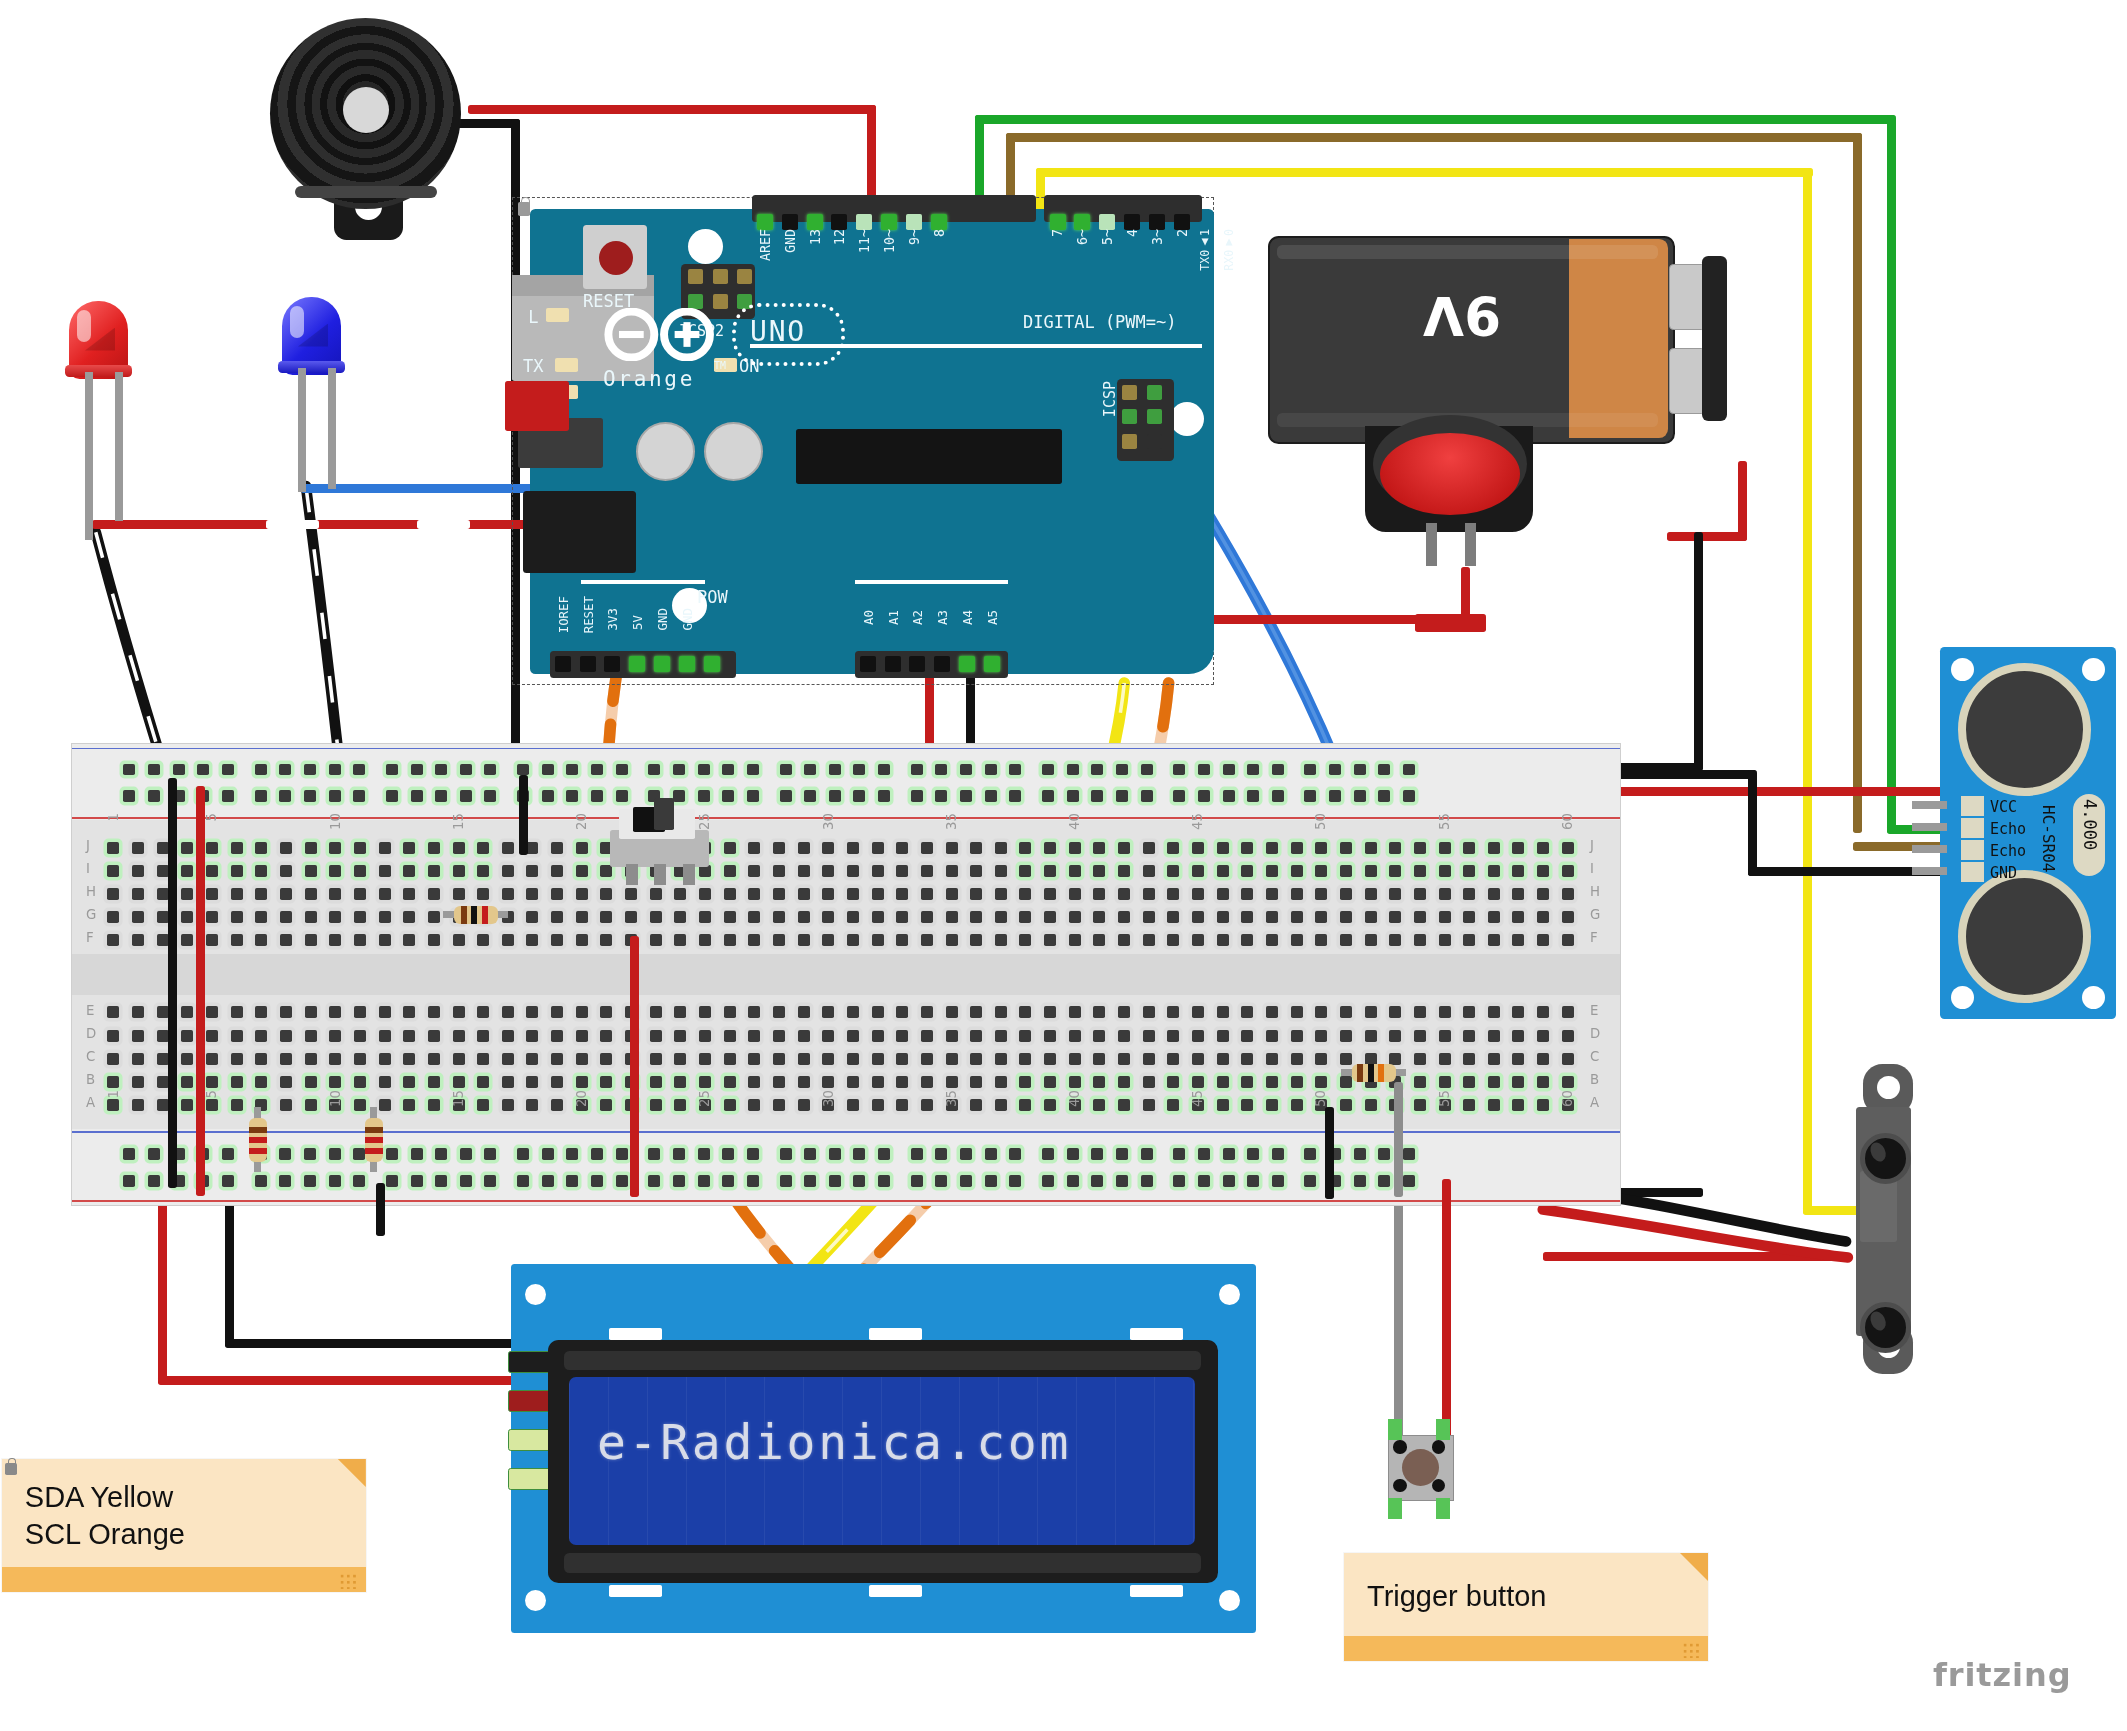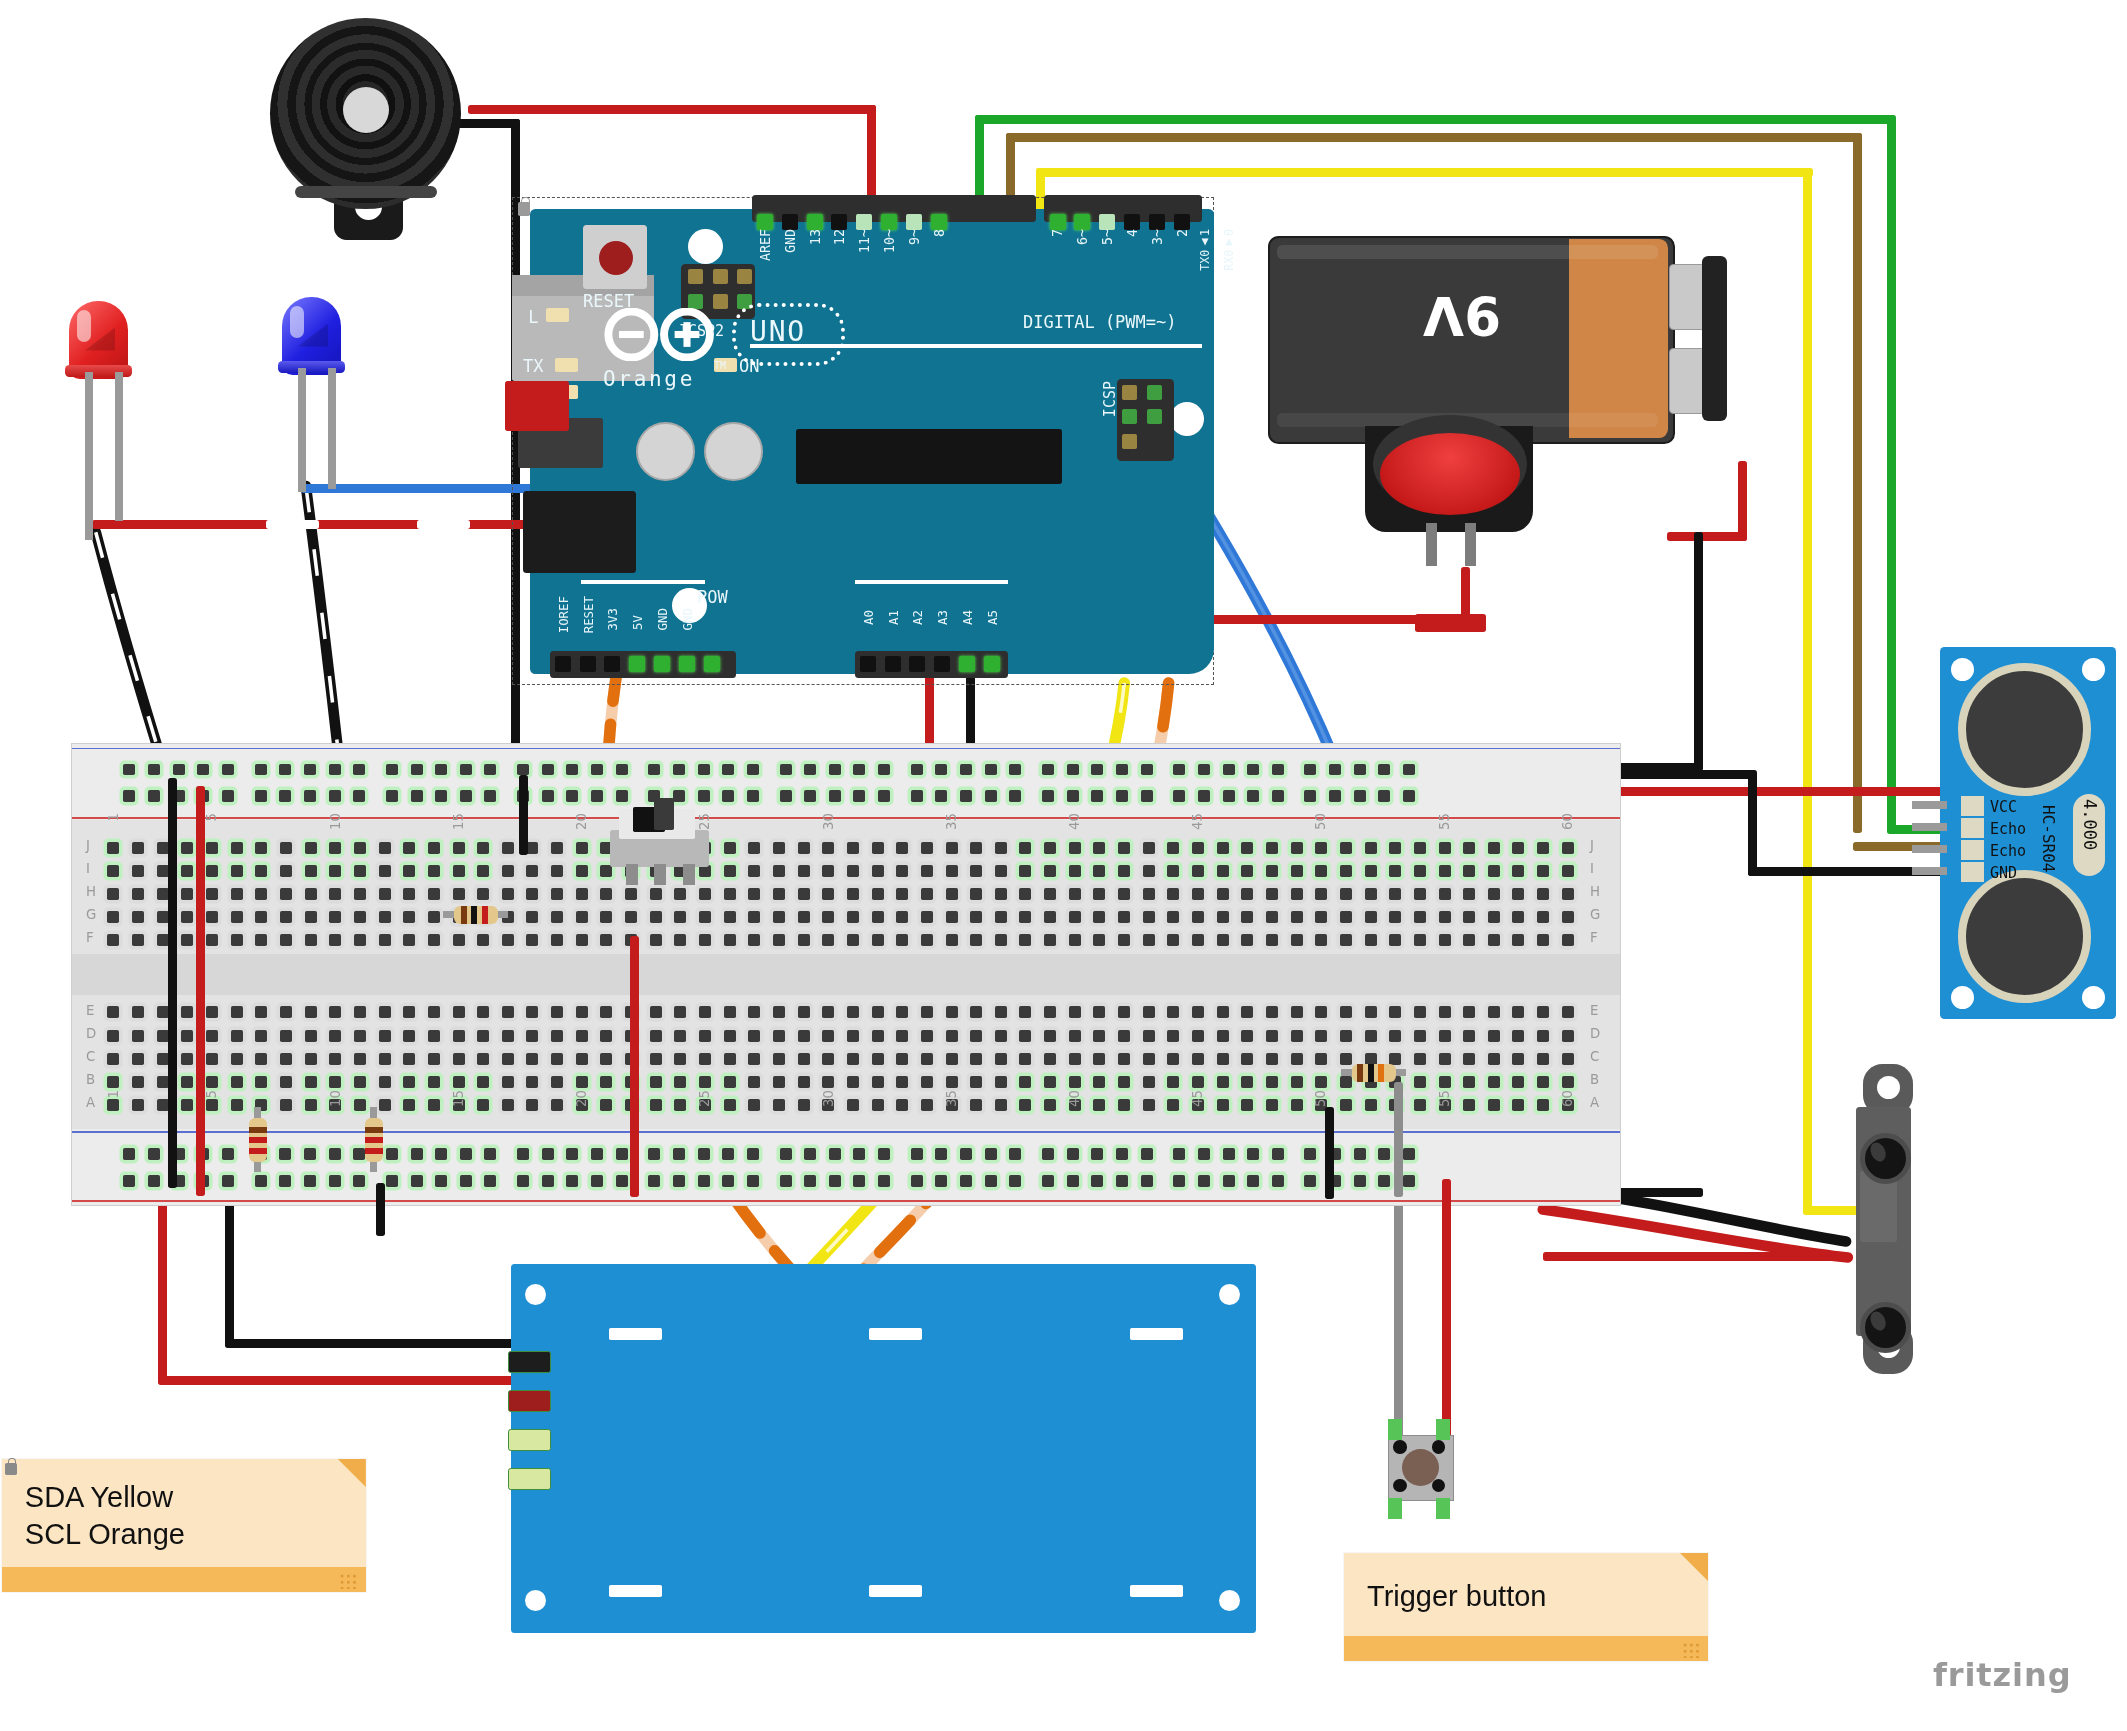--- a/index.html
+++ b/index.html
@@ -1347,20 +1347,27 @@
     <div class="lcd-pad" style="left:98px;top:64px;"></div>
     <div class="lcd-pad" style="left:358px;top:64px;"></div>
     <div class="lcd-pad" style="left:619px;top:64px;"></div>
     <div class="lcd-pad" style="left:98px;top:321px;"></div>
     <div class="lcd-pad" style="left:358px;top:321px;"></div>
     <div class="lcd-pad" style="left:619px;top:321px;"></div>
     <div class="lcd-pin" style="top:87px;background:#1d1d1d;"></div>
     <div class="lcd-pin" style="top:126px;background:#9e1d1d;"></div>
     <div class="lcd-pin" style="top:165px;background:#d8e8a0;"></div>
     <div class="lcd-pin" style="top:204px;background:#d8e8a0;"></div>
+    <div class="lcd-frame">
+      <div class="lcd-slotT"></div>
+      <div class="lcd-slotB"></div>
+      <div class="lcd-screen">
+        <div class="lcd-text">e-Radionica.com</div>
+      </div>
+    </div>
   </div>
 
   <div class="sr">
     <div class="sr-hole" style="left:10.6px;top:10.6px;"></div>
     <div class="sr-hole" style="left:142px;top:10.6px;"></div>
     <div class="sr-hole" style="left:10.6px;top:339px;"></div>
     <div class="sr-hole" style="left:142px;top:339px;"></div>
     <div class="sr-can" style="left:17.7px;top:16px;"></div>
     <div class="sr-can" style="left:17.7px;top:223px;"></div>
     <div class="sr-pad" style="top:149px;"></div>

